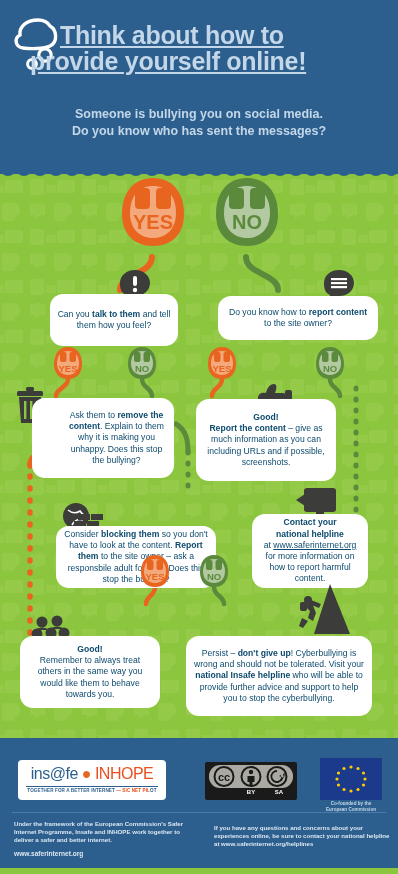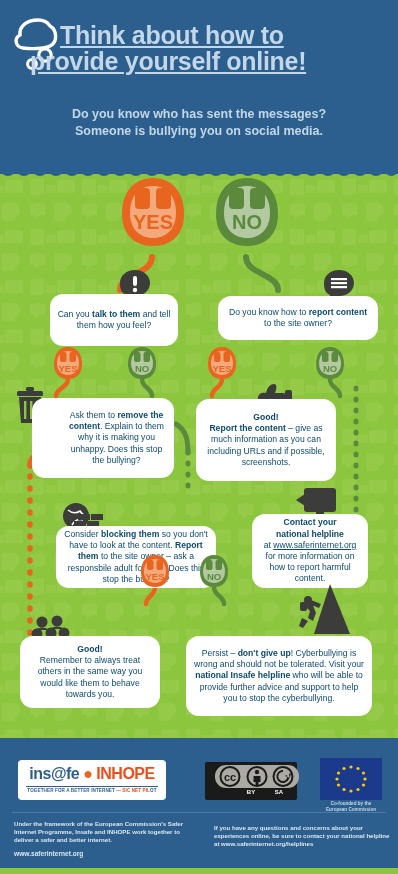--- a/index.html
+++ b/index.html
@@ -62,37 +62,37 @@
     background:#2c5f8e;
   }
   .scallop-bot { position:absolute; top:-2px; left:0; width:398px; height:14px; }
 
   .logo-insafe {
     position:absolute; left:18px; top:20px; width:148px; height:40px;
     background:#fff; border-radius:4px;
   }
   .insafe-text {
     position:absolute; left:0; top:5px; width:148px; text-align:center;
-    font-size:16px; font-weight:bold; color:#2c5f8e; letter-spacing:-0.5px;
+    font-size:16px; font-weight:normal; color:#2c5f8e; letter-spacing:-0.5px;
   }
   .insafe-text .inhope { color:#e8501f; }
   .insafe-rule {
     position:absolute; left:8px; top:26px; width:132px; height:1px; background:#2c5f8e;
   }
   .insafe-tag {
     position:absolute; left:0; top:28px; width:148px; text-align:center;
     font-size:4.6px; font-weight:bold; color:#2c5f8e; letter-spacing:0.1px;
   }
   .insafe-tag .o { color:#e8501f; }
 
   .logo-cc {
     position:absolute; left:205px; top:22px; width:92px; height:38px;
     background:#1a1a1a; border-radius:2px;
   }
-  .cc-inner { position:absolute; left:10px; top:3px; width:84px; height:23px; background:#aaaaa2; border-radius:11px; }
+  .cc-inner { position:absolute; left:4px; top:3px; width:84px; height:23px; background:#aaaaa2; border-radius:11px; }
   .cc-labels { position:absolute; left:4px; top:27px; width:84px; display:flex; }
   .cc-labels span { flex:1; text-align:center; color:#fff; font-size:6px; font-weight:bold; }
 
   .logo-eu {
     position:absolute; left:320px; top:18px; width:62px; height:42px;
     background:#1b3a8c;
   }
   .eu-caption {
     position:absolute; left:310px; top:61px; width:82px; text-align:center;
     color:#c3d7e8; font-size:4.6px; font-weight:bold; line-height:6px;
@@ -122,22 +122,22 @@
         <path d="M28 6 C16 6 9 13 10 21 C4 24 5 33 13 34 C20 35 34 35 40 32 C48 28 47 16 40 12 C37 7 33 6 28 6 Z" fill="none" stroke="#ffffff" stroke-width="3.4"></path>
         <circle cx="35" cy="41" r="6.2" fill="none" stroke="#ffffff" stroke-width="3.2"></circle>
         <circle cx="22" cy="50" r="4.4" fill="none" stroke="#ffffff" stroke-width="3"></circle>
       </svg>
     </div>
     <div class="header-title">
       <span>Think about how to</span>
       <span class="l2">provide yourself online!</span>
     </div>
     <div class="header-sub">
+      <div>Someone is bullying you on social media.</div>
       <div>Do you know who has sent the messages?</div>
-      <div>Someone is bullying you on social media.</div>
     </div>
   </div>
 
   <div class="green-body">
 
     <svg class="pattern" viewBox="0 0 398 578">
       <defs>
         <pattern id="iconpat" x="0" y="0" width="52" height="50" patternUnits="userSpaceOnUse">
           <g fill="#a8d35f">
             <rect x="5" y="6" width="18" height="13" rx="2"></rect>

